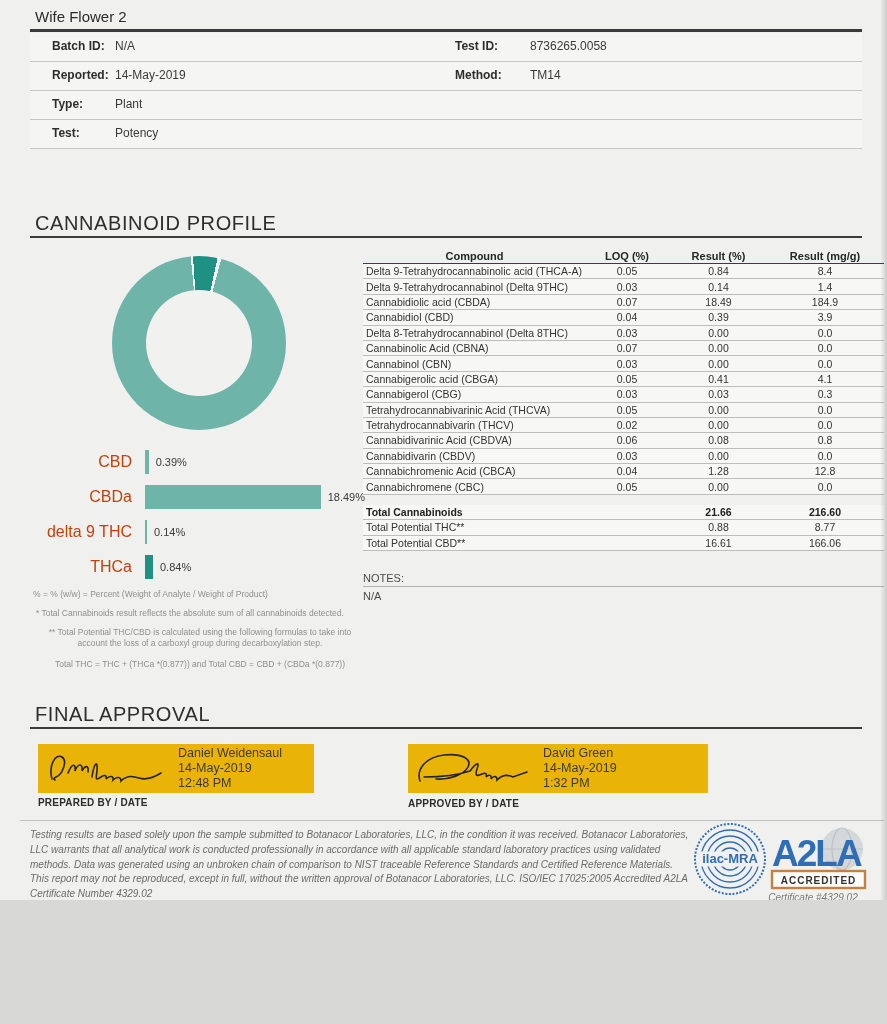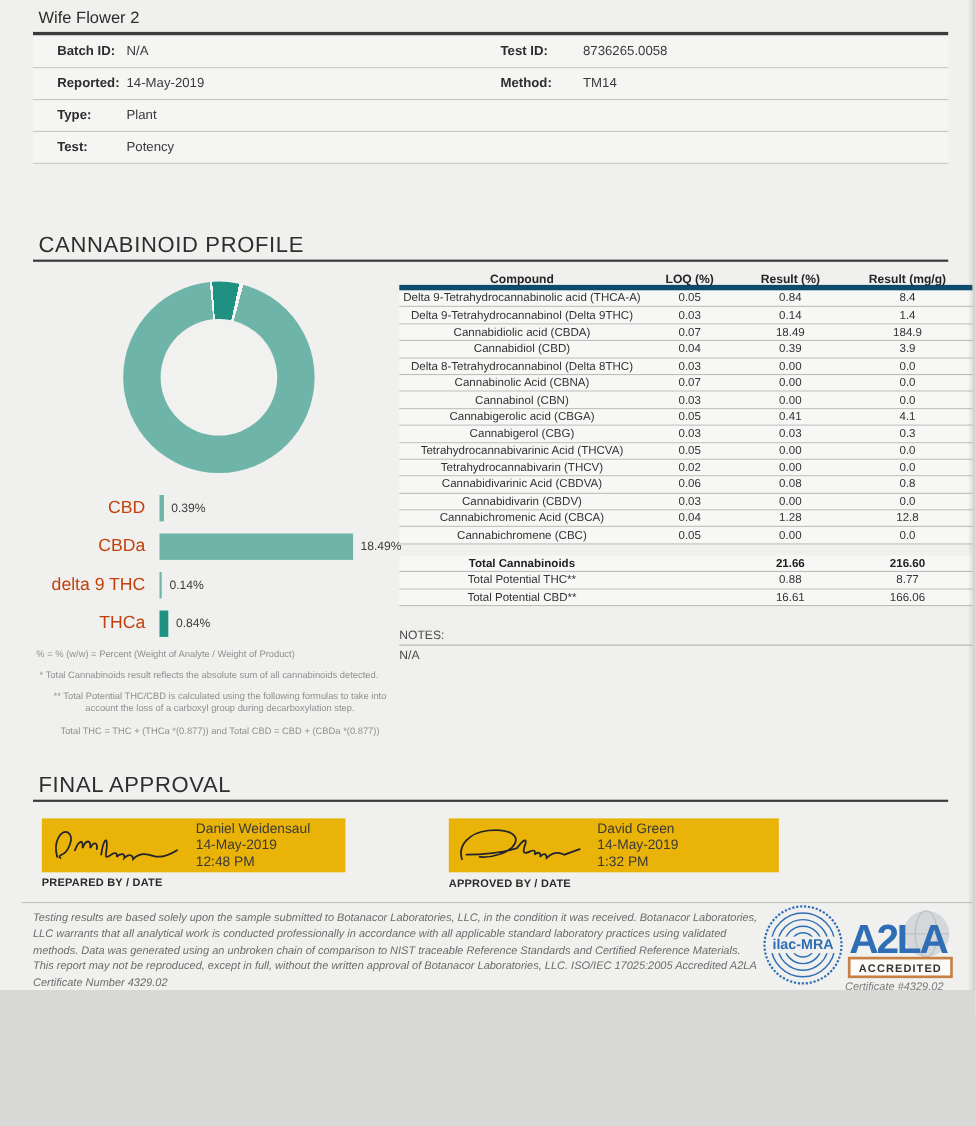--- a/index.html
+++ b/index.html
@@ -44,24 +44,24 @@
   
   .footnotes { position:absolute; left:30px; top:589px; width:340px; font-size:8.5px; color:#8f8f8f; line-height:11px; }
   .fn { margin-bottom:8px; }
   .fn-1 { padding-left:3px; } .fn-2 { padding-left:6px; }
   .fn-3 { text-align:center; padding:0 10px; }
   .fn-4 { text-align:center; margin-top:10px; }
 
   
   .ctable { position:absolute; left:363px; top:248px; width:521px; }
   .thead, .trow { display:grid; grid-template-columns:220px 88px 95px 118px; align-items:center; }
-  .thead { height:16px; border-bottom:5px solid #0c4a6e; }
+  .thead { height:16px; border-bottom:1px solid #0c4a6e; }
   .th { font-size:11px; font-weight:bold; color:#262626; text-align:center; }
   .trow { height:15.4px; border-bottom:1px solid #bdbdbb; background:rgba(255,255,255,.45); font-size:10.5px; color:#333; }
-  .c-name { text-align:center; padding-left:3px; white-space:nowrap; overflow:hidden; }
+  .c-name { text-align:left; padding-left:3px; white-space:nowrap; overflow:hidden; }
   .c-loq, .c-pct, .c-mgg { text-align:center; }
   .tfoot { margin-top:10px; }
   .total-row.bold { font-weight:bold; color:#222; }
   .notes { position:absolute; left:363px; top:572px; width:521px; }
   .notes-label { font-size:11px; color:#4a4a4a; border-bottom:1px solid #b3b3b1; padding-bottom:2px; }
   .notes-value { font-size:11px; color:#4a4a4a; margin-top:3px; }
 
   
   .sig-box { position:absolute; height:49px; background:#eab308; }
   .sig-left { left:38px; top:744px; width:276px; }

